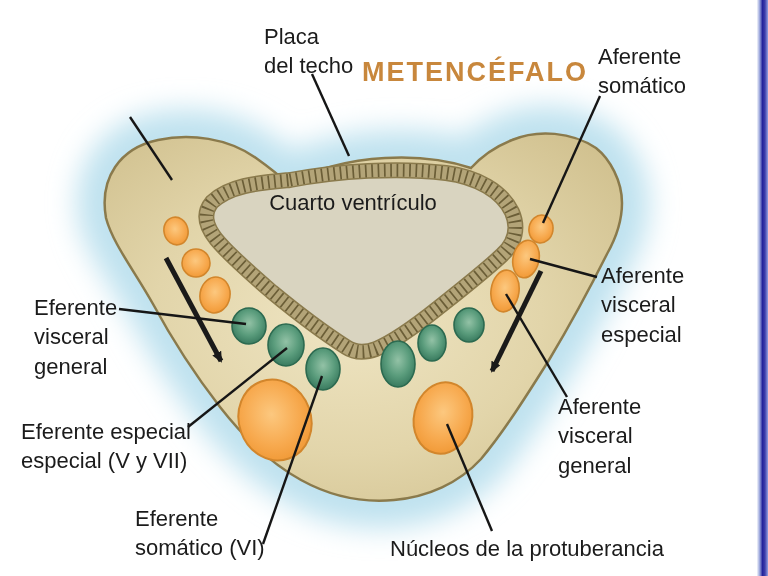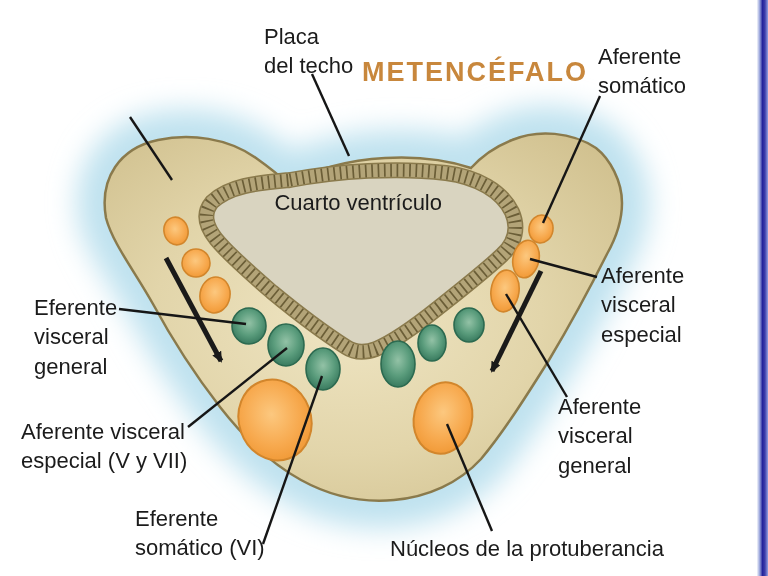--- a/index.html
+++ b/index.html
@@ -5,21 +5,21 @@
   html,body{margin:0;padding:0;background:#ffffff;}
   .stage{
     position:relative;width:768px;height:576px;background:#ffffff;
     overflow:hidden;font-family:"Liberation Sans",sans-serif;
   }
   .stage svg{position:absolute;left:0;top:0;}
   .lbl{
     position:absolute;color:#1b1b1b;font-size:22px;line-height:1.33;
     white-space:pre-line;letter-spacing:0px;
   }
-  .lbl.center{text-align:right;}
+  .lbl.center{text-align:center;}
   .title{
     position:absolute;left:362px;top:26px;
     font-size:27px;font-weight:bold;letter-spacing:2px;color:#c8873c;margin-top:31px;
   }
   .right-border{
     position:absolute;top:0;right:0;width:11px;height:576px;
     background:linear-gradient(90deg,#f3f5fb 0%,#96a2da 25%,#23239b 50%,#3d3daa 72%,#93a1e0 100%);
   }
 </style>
 </head>
@@ -138,21 +138,21 @@
 especial</div>
 
   <div class="lbl" style="left:558px;top:392px;">Aferente
 visceral
 general</div>
 
   <div class="lbl" style="left:34px;top:293px;">Eferente
 visceral
 general</div>
 
-  <div class="lbl" style="left:21px;top:417px;">Aferente visceral
+  <div class="lbl" style="left:21px;top:417px;">Eferente especial
 especial (V y VII)</div>
 
   <div class="lbl" style="left:135px;top:504px;">Eferente
 somático (VI)</div>
 
   <div class="lbl" style="left:383px;top:534px;margin-left:7px;">Núcleos de la protuberancia</div>
 
   <div class="right-border"></div>
 </div>
 

